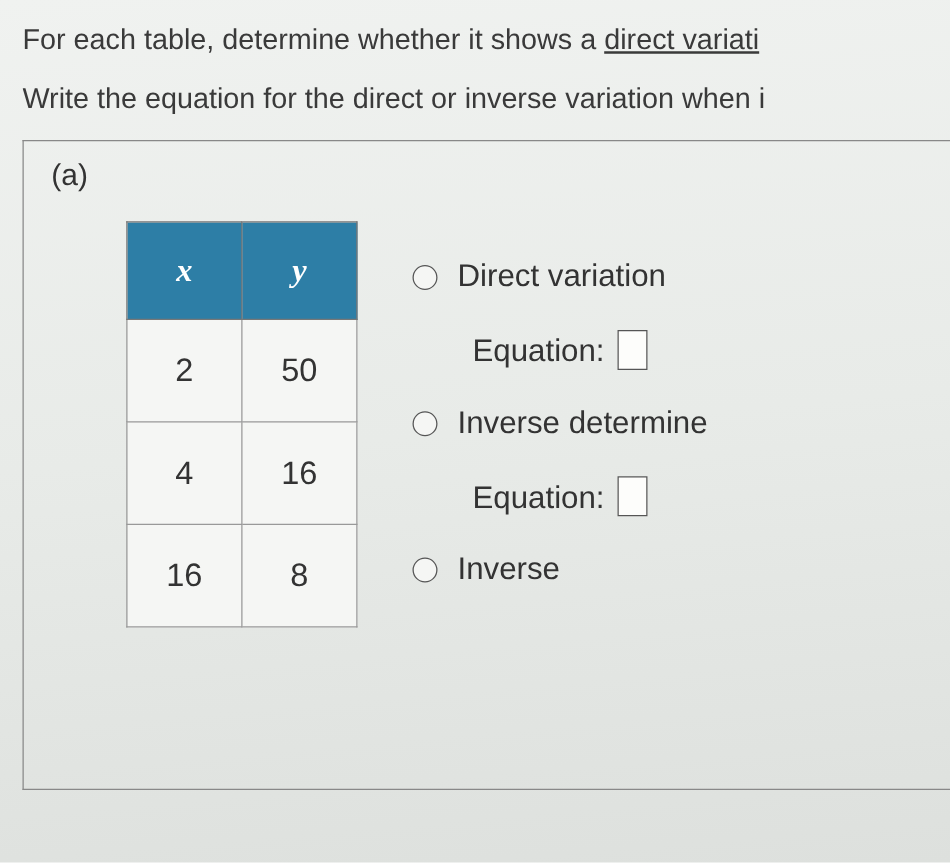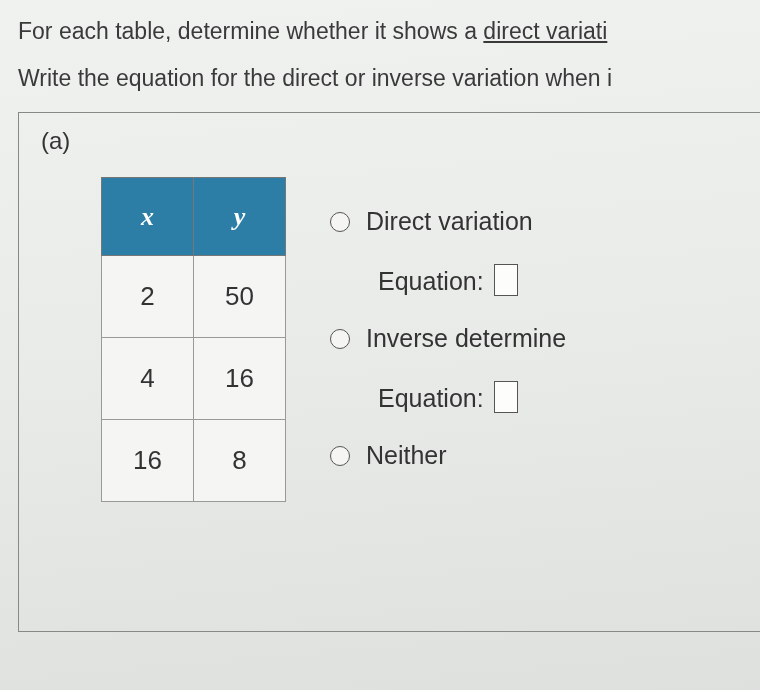--- a/index.html
+++ b/index.html
@@ -163,18 +163,18 @@
           <span class="radio-circle"></span>
           <span>Inverse determine</span>
         </div>
         <div class="equation-row">
           <span>Equation:</span>
           <span class="equation-input"></span>
         </div>
 
         <div class="option-row">
           <span class="radio-circle"></span>
-          <span>Neither</span>
+          <span>Inverse</span>
         </div>
       </div>
     </div>
   </div>
 </div>
 
 </body></html>

